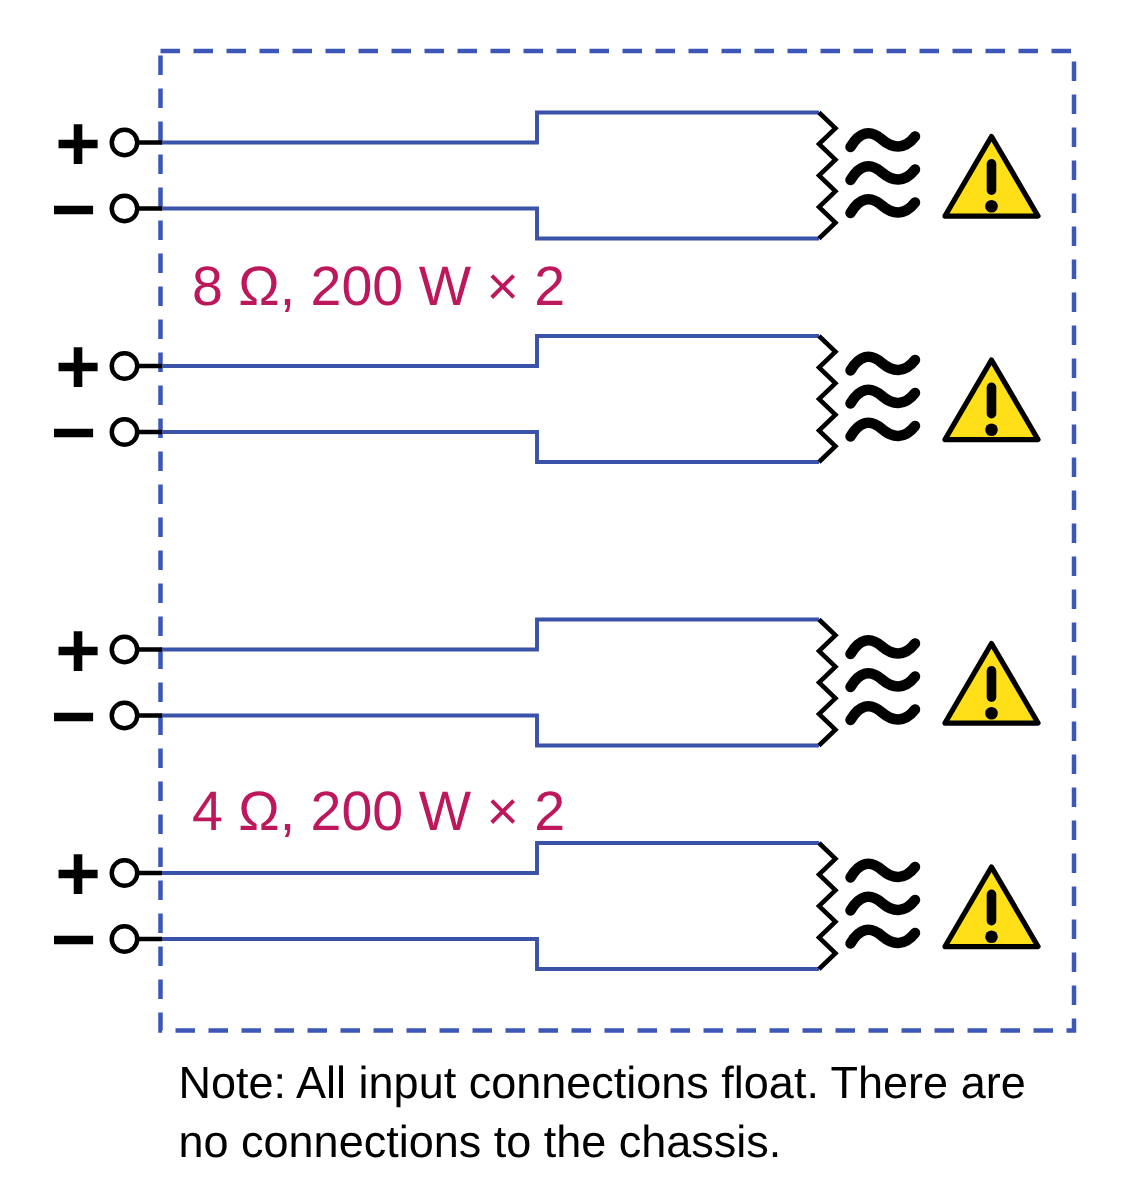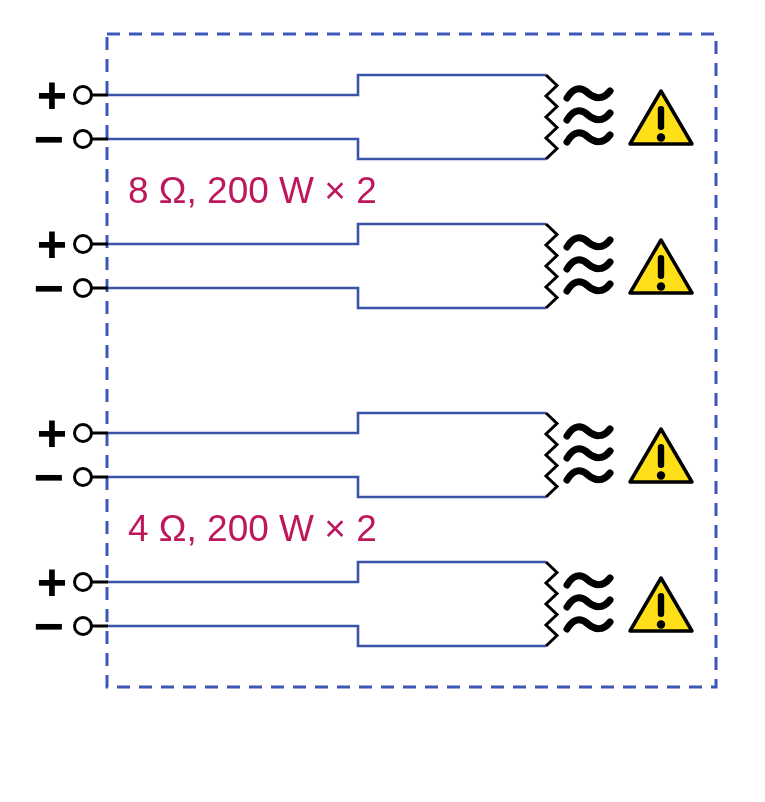--- a/index.html
+++ b/index.html
@@ -26,21 +26,21 @@
   .bang, .dot { fill: #000000; }
 
   
   .group-label {
     position: absolute;
     font-size: 37px;
     color: #be185d;
     white-space: nowrap;
   }
   .group-label-top    { left: 128px; top: 170px; }
-  .group-label-bottom { left: 128px; top: 508px; }
+  .group-label-bottom { left: 128px; top: 520px; }
   .note {
     position: absolute;
     left: 119px;
     top: 703px;
     font-size: 30px;
     line-height: 39px;
     color: #000000;
     white-space: nowrap;
   }
 </style>
@@ -136,15 +136,17 @@
         <circle class="dot" cx="32" cy="47.5" r="4.2"></circle>
       </g>
     </g>
   </svg>
 
   <div class="group-label group-label-top">8 Ω, 200 W × 2</div>
 
   <div class="group-label group-label-bottom">4 Ω, 200 W × 2</div>
 
   <div class="note">
+    <div>Note: All input connections float. There are</div>
+    <div>no connections to the chassis.</div>
   </div>
 
 </div>
 
 </body></html>

